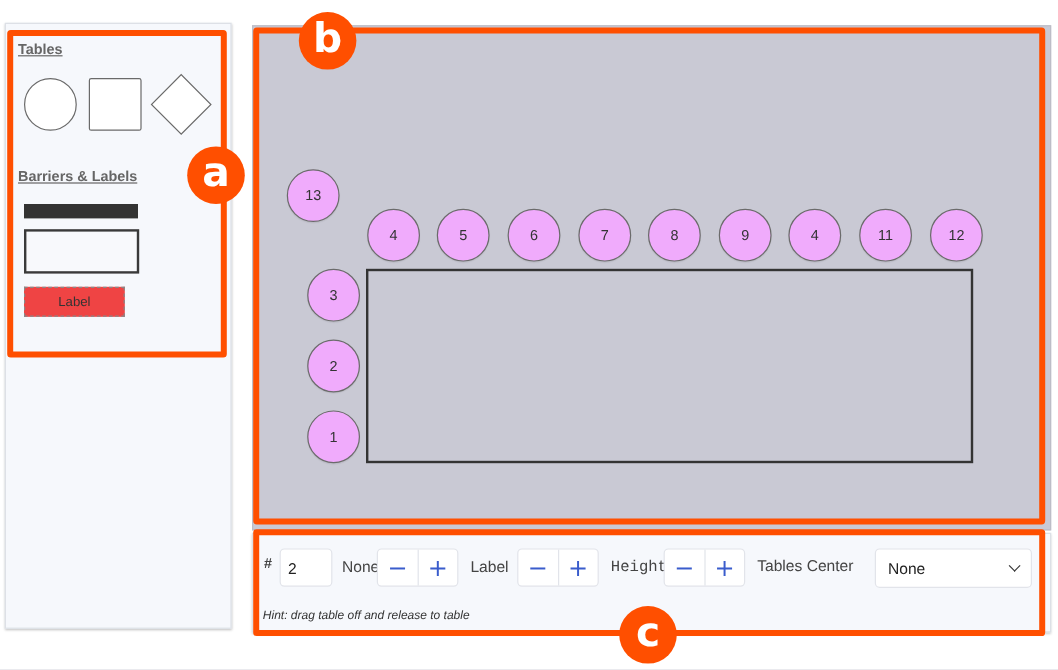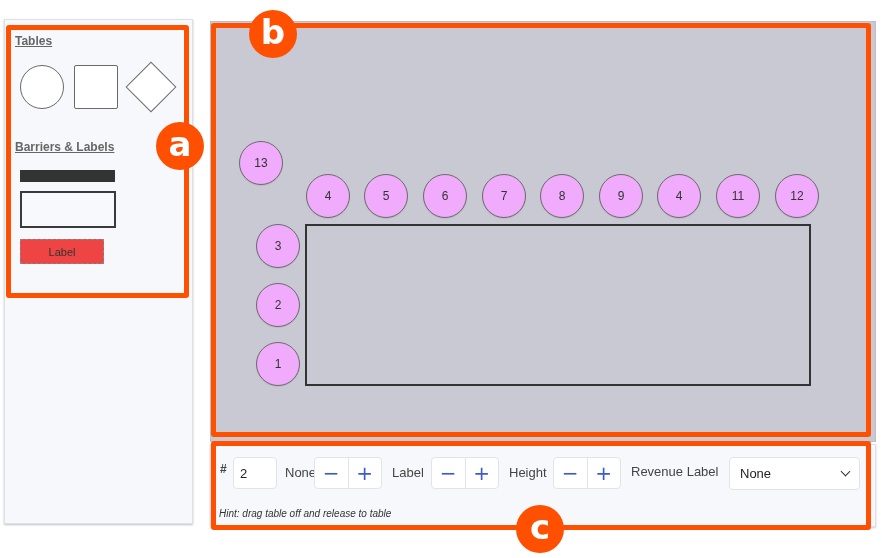--- a/index.html
+++ b/index.html
@@ -152,27 +152,27 @@
     <button>−</button>
     <button>+</button>
   </div>
 
   <span class="tb-label" style="left:181px; top:20px;">Label</span>
   <div class="stepper" style="left:220px;">
     <button>−</button>
     <button>+</button>
   </div>
 
-  <span class="tb-label" style="left:298px; top:20px;">Height</span>
+  <span class="tb-label" style="left:298px; top:20px;font-family:Liberation Mono, monospace;">Height</span>
   <div class="stepper" style="left:342px;">
     <button>−</button>
     <button>+</button>
   </div>
 
-  <span class="tb-label" style="left:420px; top:19px;">Revenue Label</span>
+  <span class="tb-label" style="left:420px; top:19px;">Tables Center</span>
   <div class="select">
     <span>None</span>
     <span class="chev"></span>
   </div>
 
   <div class="hint">Hint: drag table off and release to table</div>
 </div>
 
 <div class="anno-box" style="left:6px; top:25px; width:183px; height:273px;"></div>
 <div class="anno-box" style="left:211px; top:23px; width:660px; height:414px;"></div>

